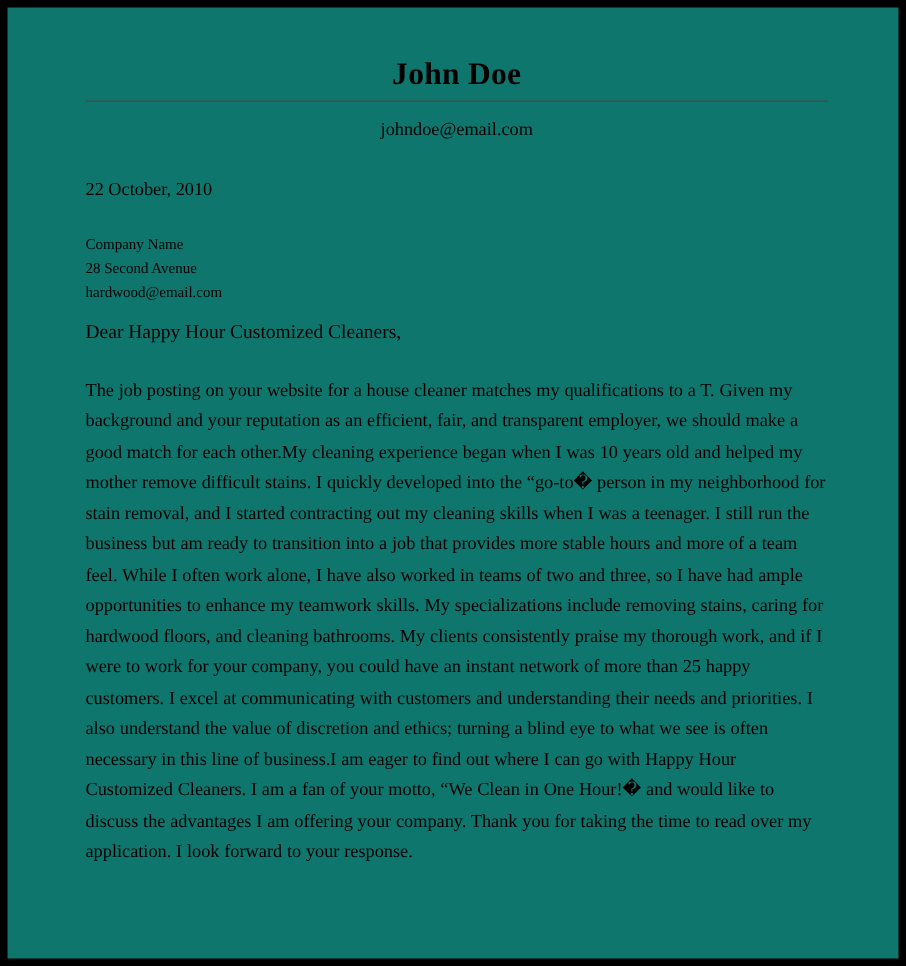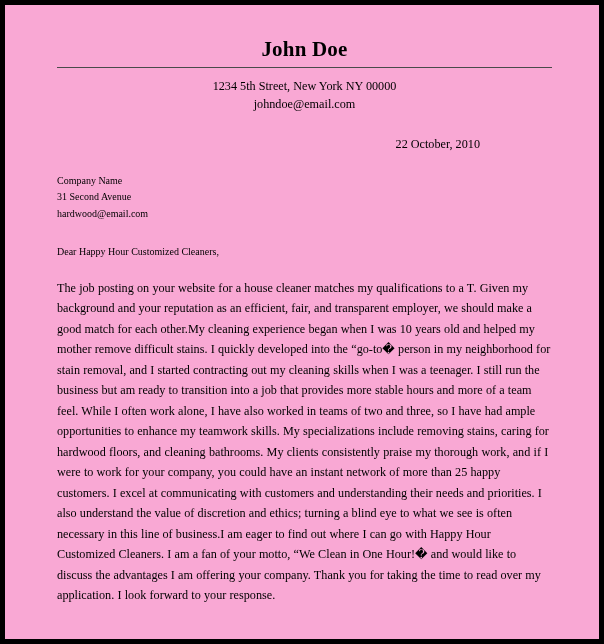--- a/index.html
+++ b/index.html
@@ -11,21 +11,21 @@
     width: 604px;
     height: 644px;
     font-family: "Liberation Serif", "DejaVu Serif", serif;
     color: #000000;
   }
   #page {
     box-sizing: border-box;
     width: 604px;
     height: 644px;
     border: 5px solid #000000;
-    background: #f9a8d4;
+    background: #0f766e;
     overflow: hidden;
     position: relative;
   }
   #sheet {
     box-sizing: border-box;
     padding: 0 47px 0 52px;
   }
 
   
   .letterhead {
@@ -49,39 +49,38 @@
     text-align: center;
     font-size: 12.2px;
     line-height: 1.45;
     margin: 0;
   }
 
   
   .date-row {
     margin-top: 22px;
     padding-right: 72px;
-    text-align: right;
     font-size: 12.2px;
     line-height: 1.45;
   }
 
   
   .recipient {
     margin-top: 20px;
     font-size: 10px;
     line-height: 1.62;
   }
   .recipient div {
     white-space: nowrap;
   }
 
   
   .salutation {
-    margin-top: 22px;
-    font-size: 10px;
+    margin-top: 7px;
+    font-size: 13px;
     line-height: 1.6;
   }
   .body-paragraph {
     margin-top: 18px;
     font-size: 12.2px;
     line-height: 1.68;
     text-align: left;
     word-spacing: 0.15px;
   }
 </style>
@@ -89,29 +88,28 @@
 <body>
 
 <div id="page">
   <div id="sheet">
 
     <div class="letterhead">
       <h1 class="name-heading">John Doe</h1>
 
       <div class="head-rule"></div>
 
-      <p class="contact-line">1234 5th Street, New York NY 00000</p>
       <p class="contact-line">johndoe@email.com</p>
     </div>
 
     <div class="date-row">22 October, 2010</div>
 
     <div class="recipient">
       <div>Company Name</div>
-      <div>31 Second Avenue</div>
+      <div>28 Second Avenue</div>
       <div>hardwood@email.com</div>
     </div>
 
     <div class="salutation">Dear Happy Hour Customized Cleaners,</div>
 
     <div class="body-paragraph">The job posting on your website for a house cleaner matches my qualifications to a T. Given my background and your reputation as an efficient, fair, and transparent employer, we should make a good match for each other.My cleaning experience began when I was 10 years old and helped my mother remove difficult stains. I quickly developed into the “go-to� person in my neighborhood for stain removal, and I started contracting out my cleaning skills when I was a teenager. I still run the business but am ready to transition into a job that provides more stable hours and more of a team feel. While I often work alone, I have also worked in teams of two and three, so I have had ample opportunities to enhance my teamwork skills. My specializations include removing stains, caring for hardwood floors, and cleaning bathrooms. My clients consistently praise my thorough work, and if I were to work for your company, you could have an instant network of more than 25 happy customers. I excel at communicating with customers and understanding their needs and priorities. I also understand the value of discretion and ethics; turning a blind eye to what we see is often necessary in this line of business.I am eager to find out where I can go with Happy Hour Customized Cleaners. I am a fan of your motto, “We Clean in One Hour!� and would like to discuss the advantages I am offering your company. Thank you for taking the time to read over my application. I look forward to your response.</div>
 
   </div>
 </div>
 

